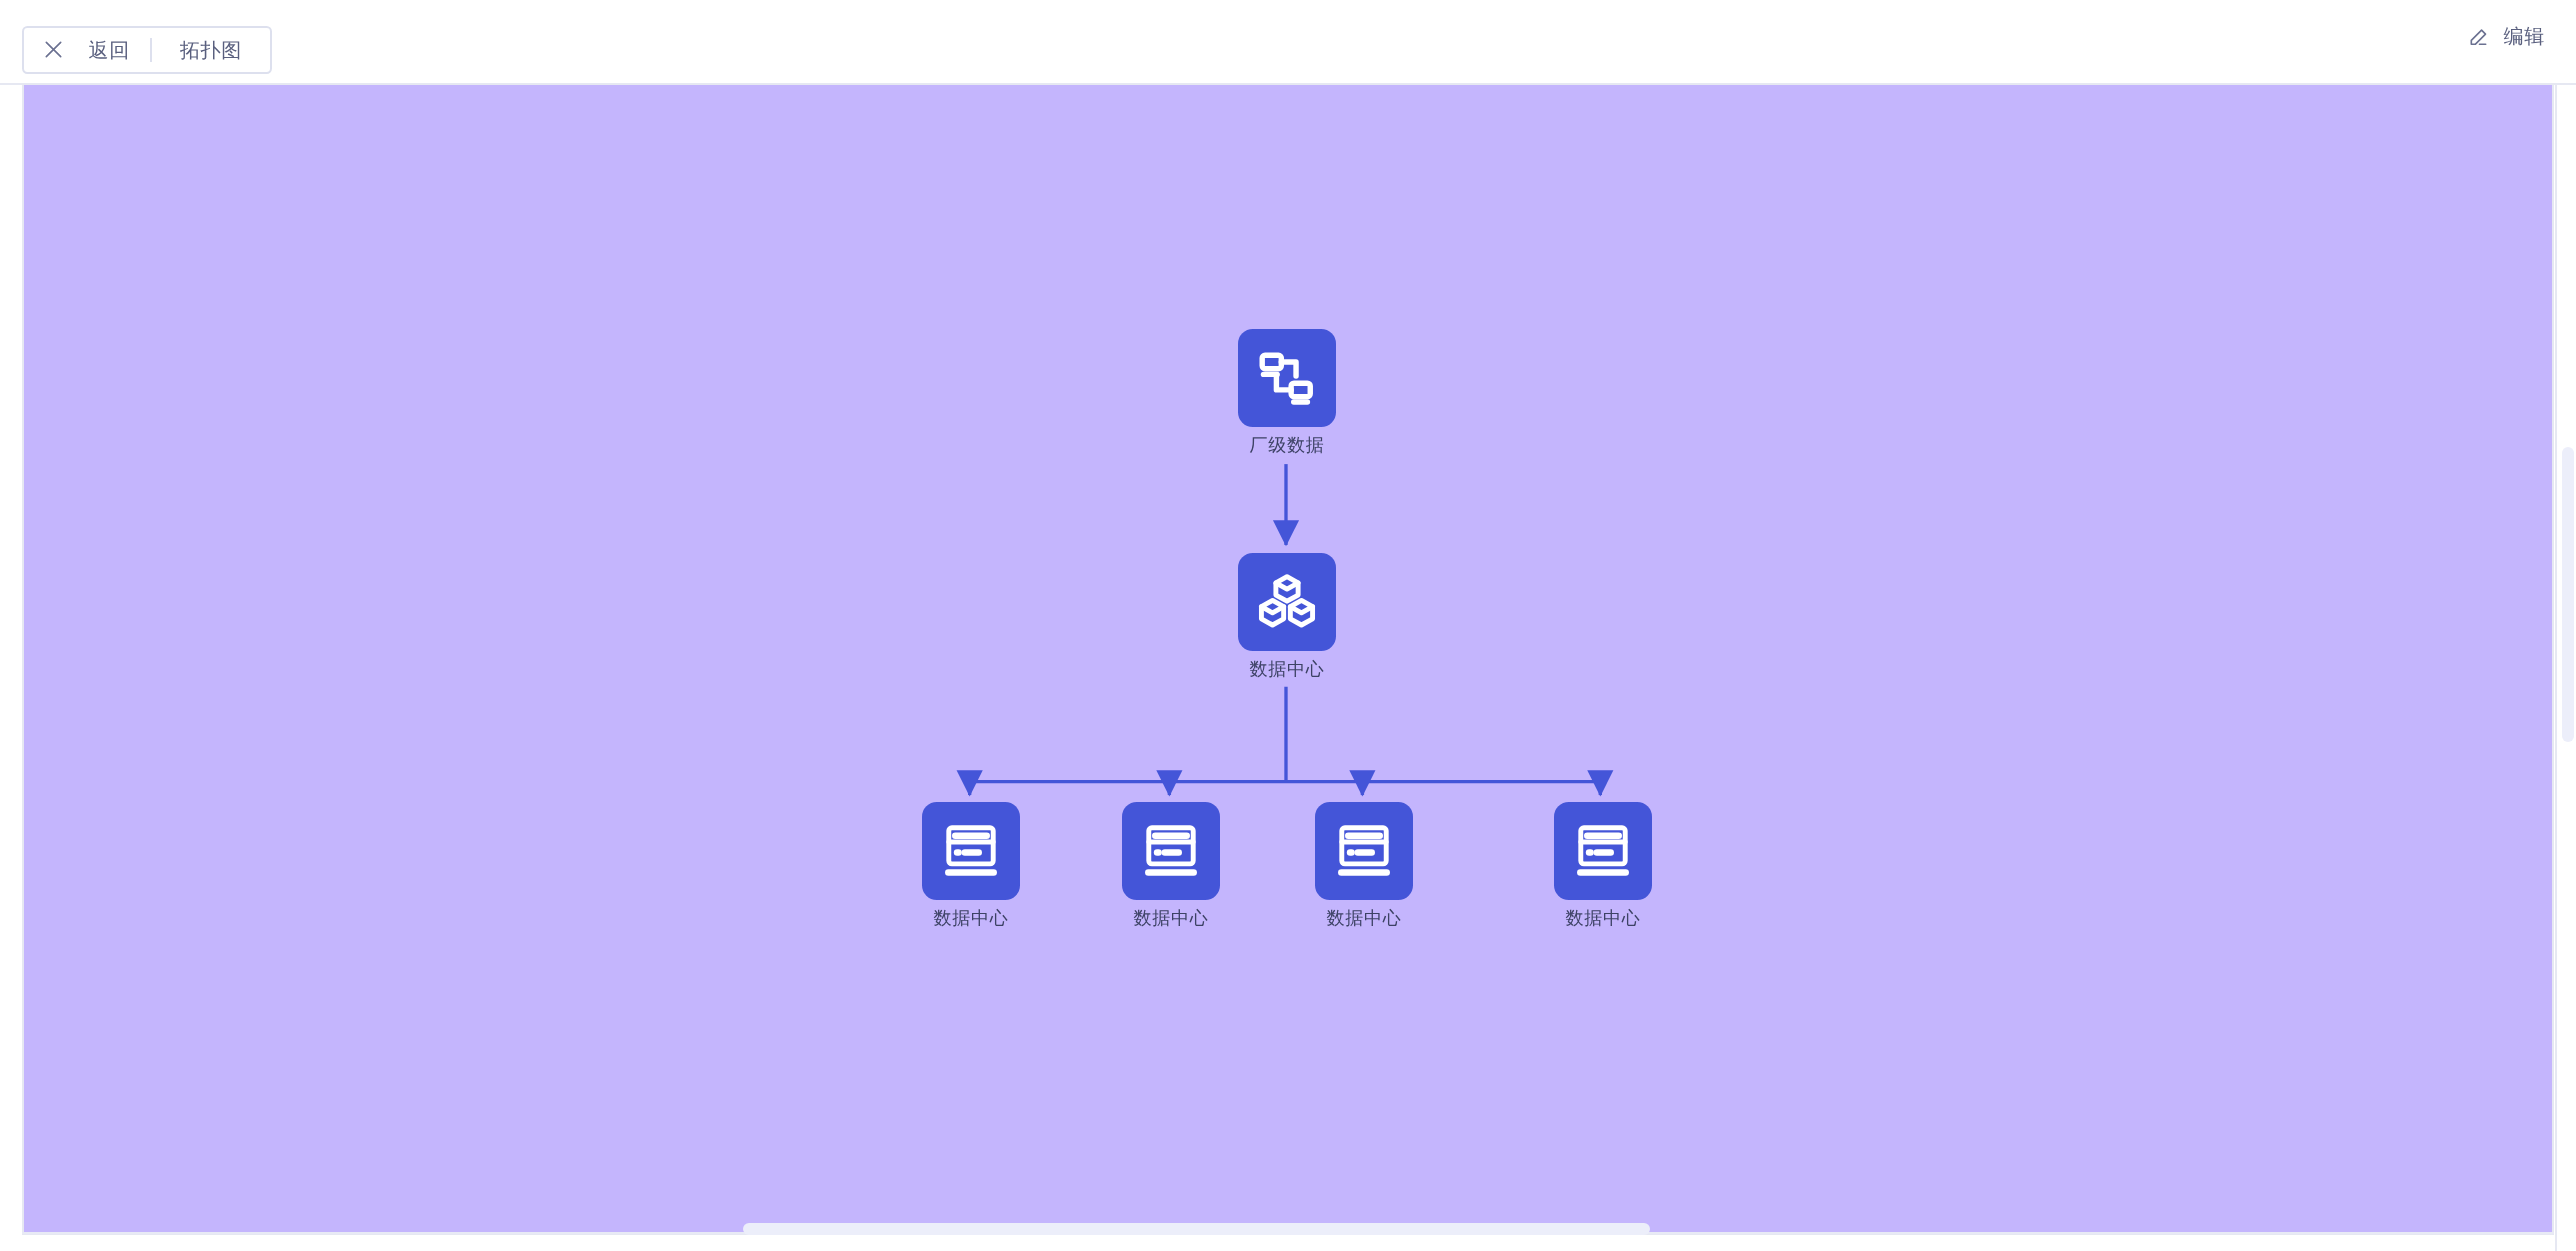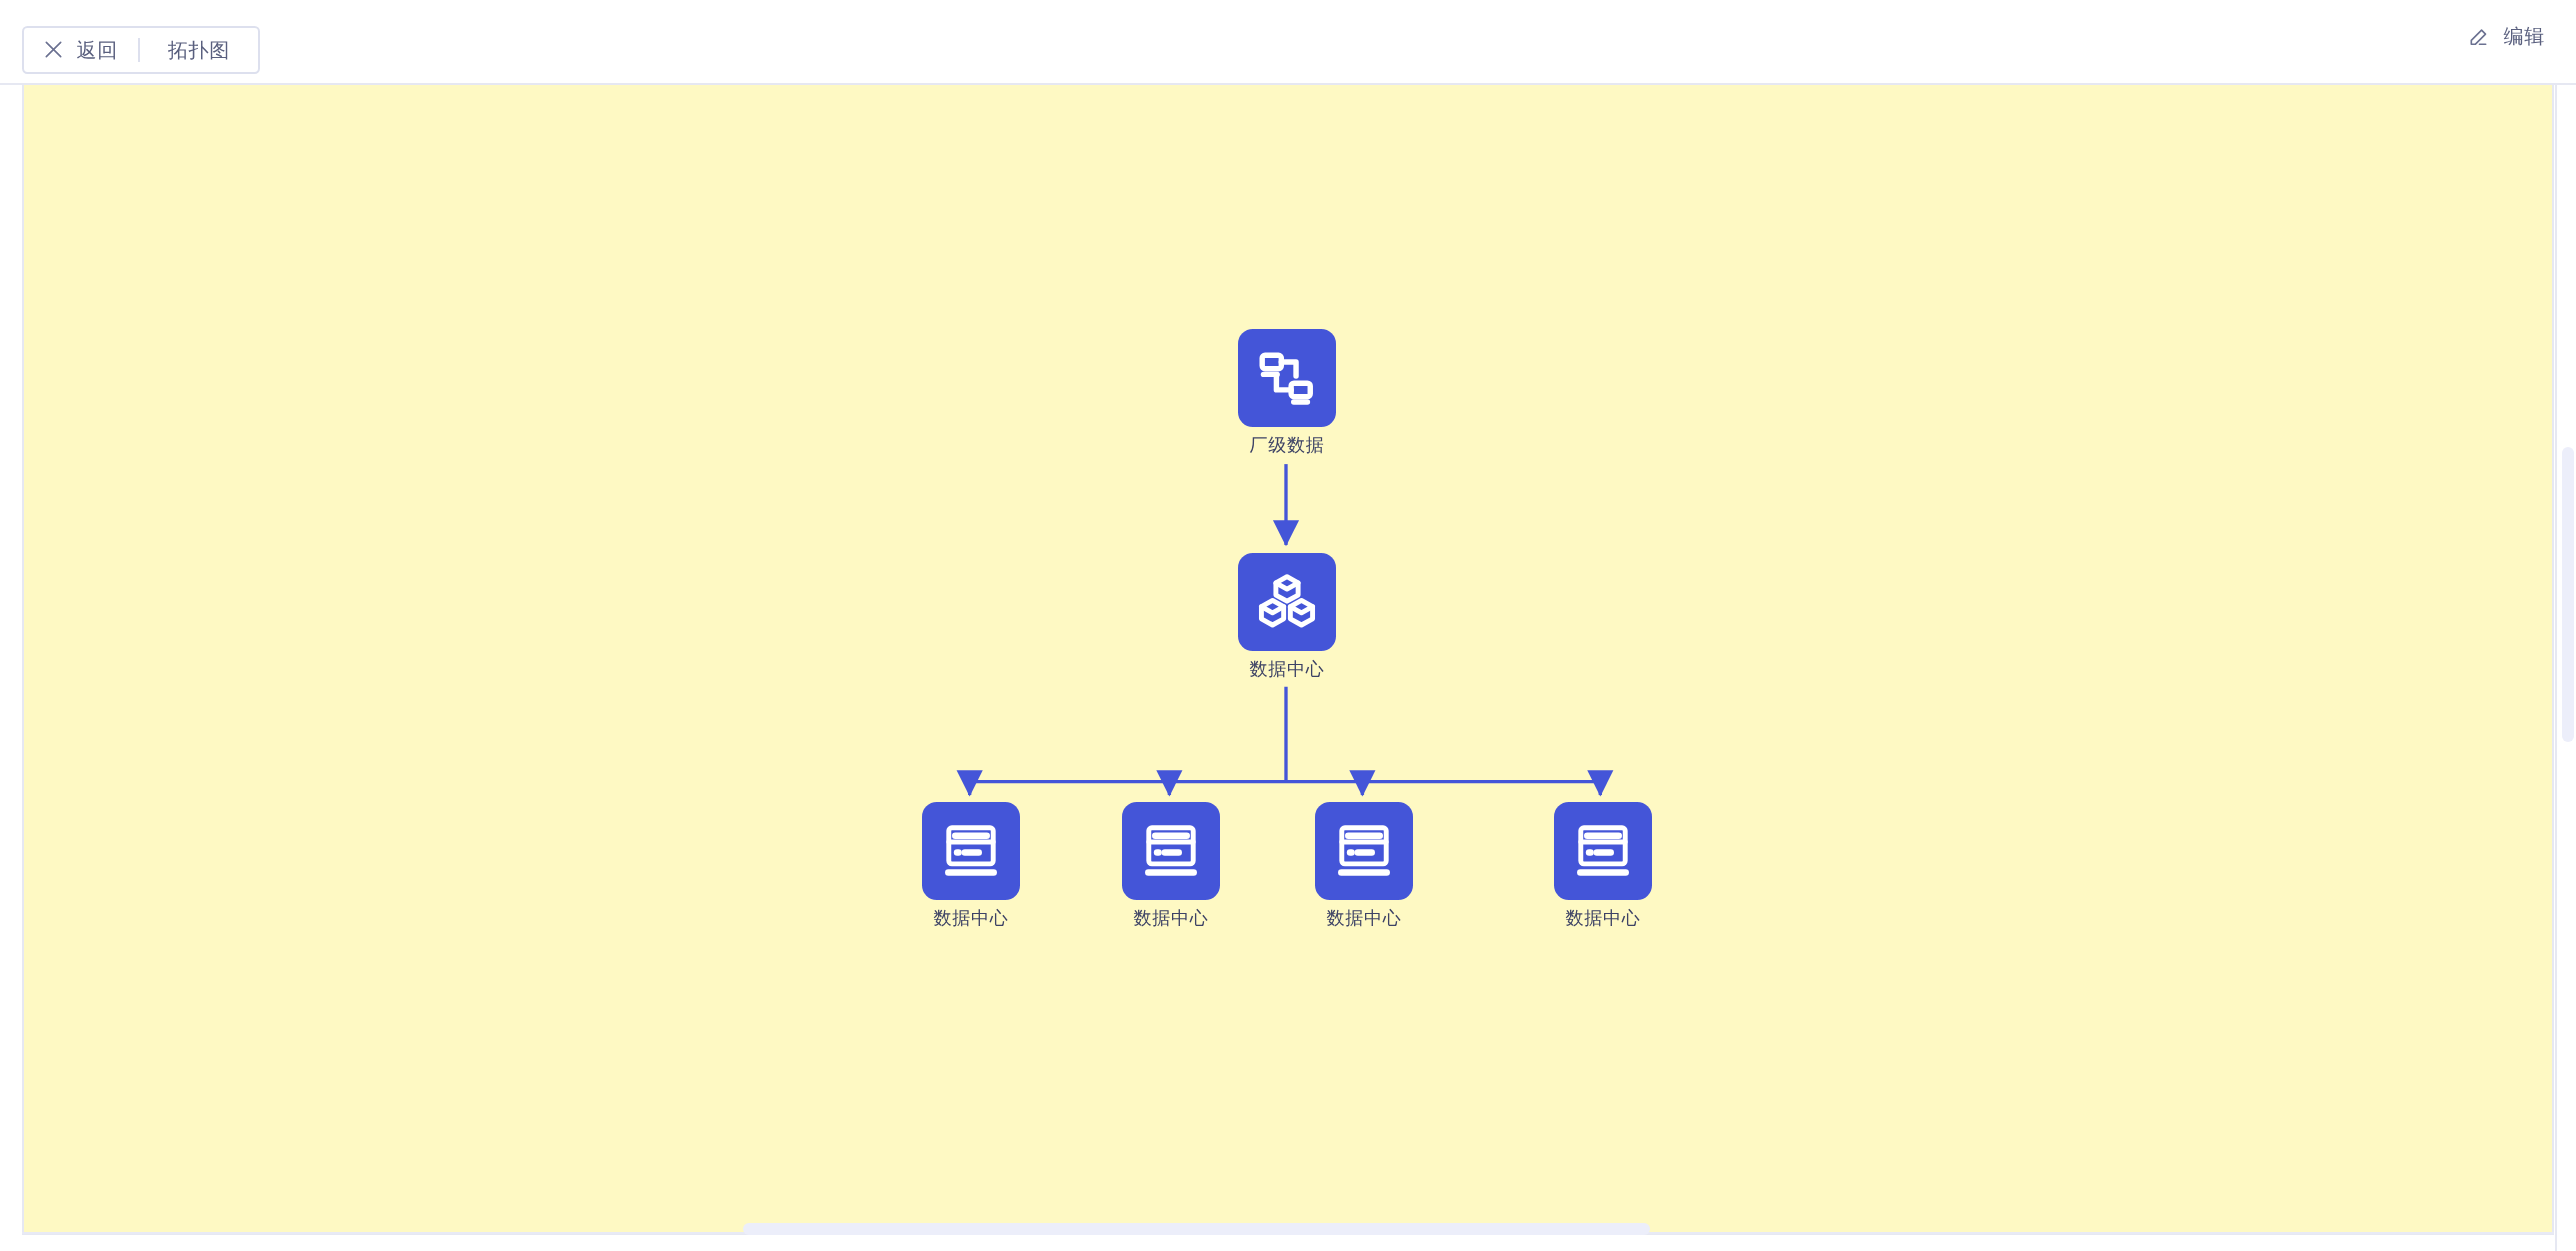--- a/index.html
+++ b/index.html
@@ -28,21 +28,21 @@
     display: flex;
     align-items: center;
     border: 2px solid #dde0ee;
     border-radius: 5.4px;
     background: #ffffff;
     overflow: hidden;
   }
   .pill-seg {
     display: flex;
     align-items: center;
-    gap: 12px;
+    gap: 24px;
     height: 100%;
     padding: 0 28px;
     cursor: pointer;
   }
   .pill-seg.back { padding-left: 17.5px; padding-right: 20px; }
   .pill-divider {
     width: 2px;
     height: 24px;
     background: #dde0ee;
     flex: none;
@@ -75,21 +75,21 @@
     line-height: 1;
   }
 
   
   .canvas {
     position: absolute;
     left: 22px; top: 83px;
     width: 2532px;
     height: 1152px;
     border: 2px solid #e6e8f2;
-    background: #fef9c3;
+    background: #c4b5fd;
     overflow: hidden;
   }
   .graph {
     position: absolute;
     left: 0; top: 0;
     width: 100%;
     height: 100%;
   }
   .edges {
     position: absolute;

